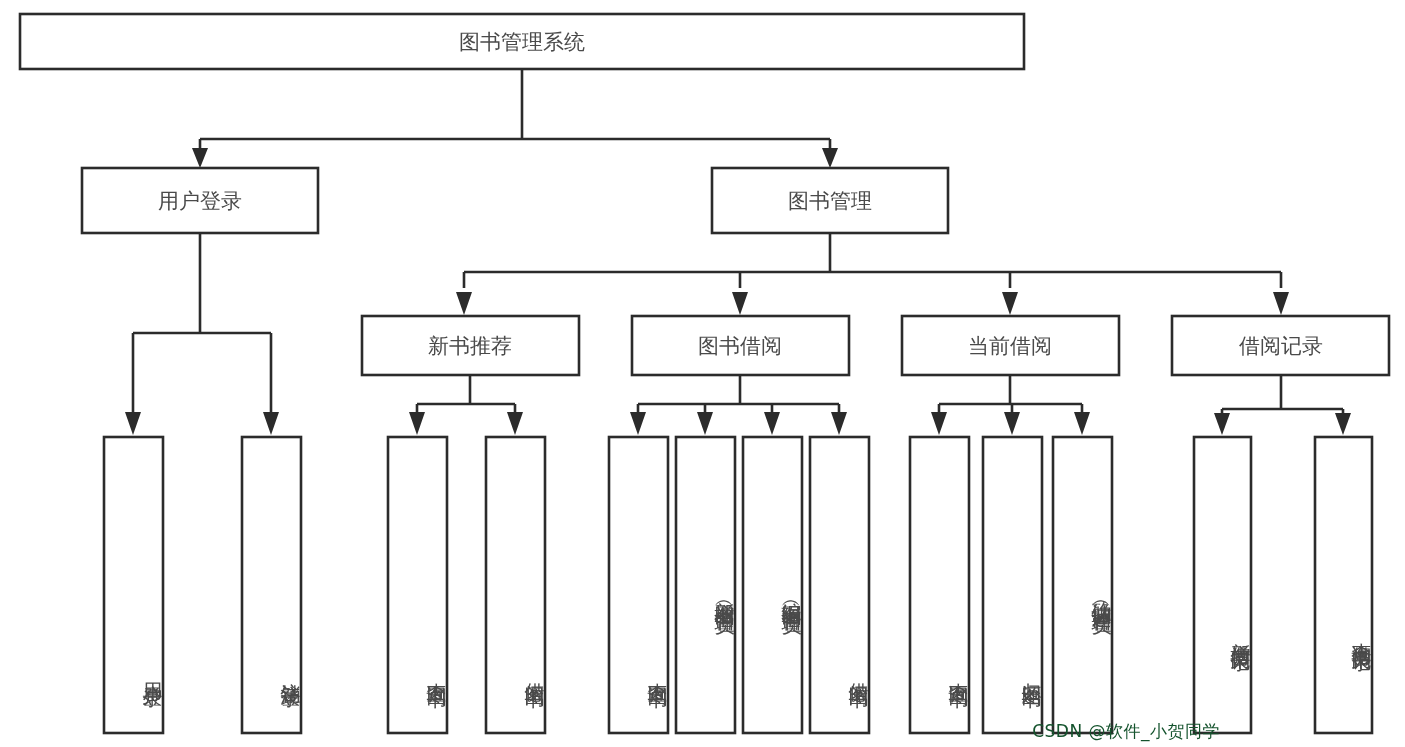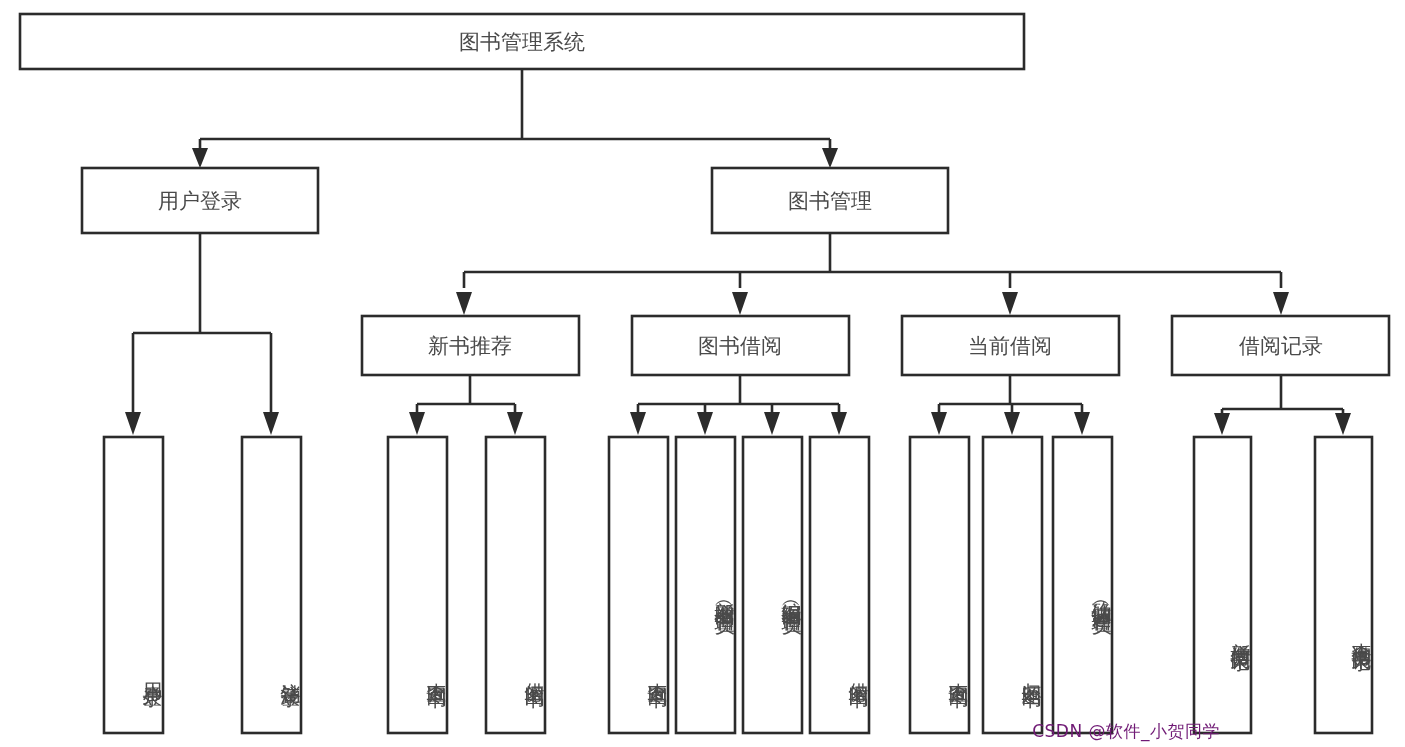--- a/index.html
+++ b/index.html
@@ -63,21 +63,21 @@
     letter-spacing: 2px;
     white-space: nowrap;
     pointer-events: none;
   }
   .watermark {
     position: absolute;
     right: 8px;
     bottom: 4px;
     font-family: "DejaVu Sans", "Liberation Sans", sans-serif;
     font-size: 17px;
-    color: #701a75;
+    color: #14532d;
     letter-spacing: 0.5px;
     user-select: none;
   }
 </style>
 </head>
 <body>
 
 <div id="diagram-root">
 
   <svg id="flow" viewBox="0 0 1405 747" xmlns="http://www.w3.org/2000/svg">

